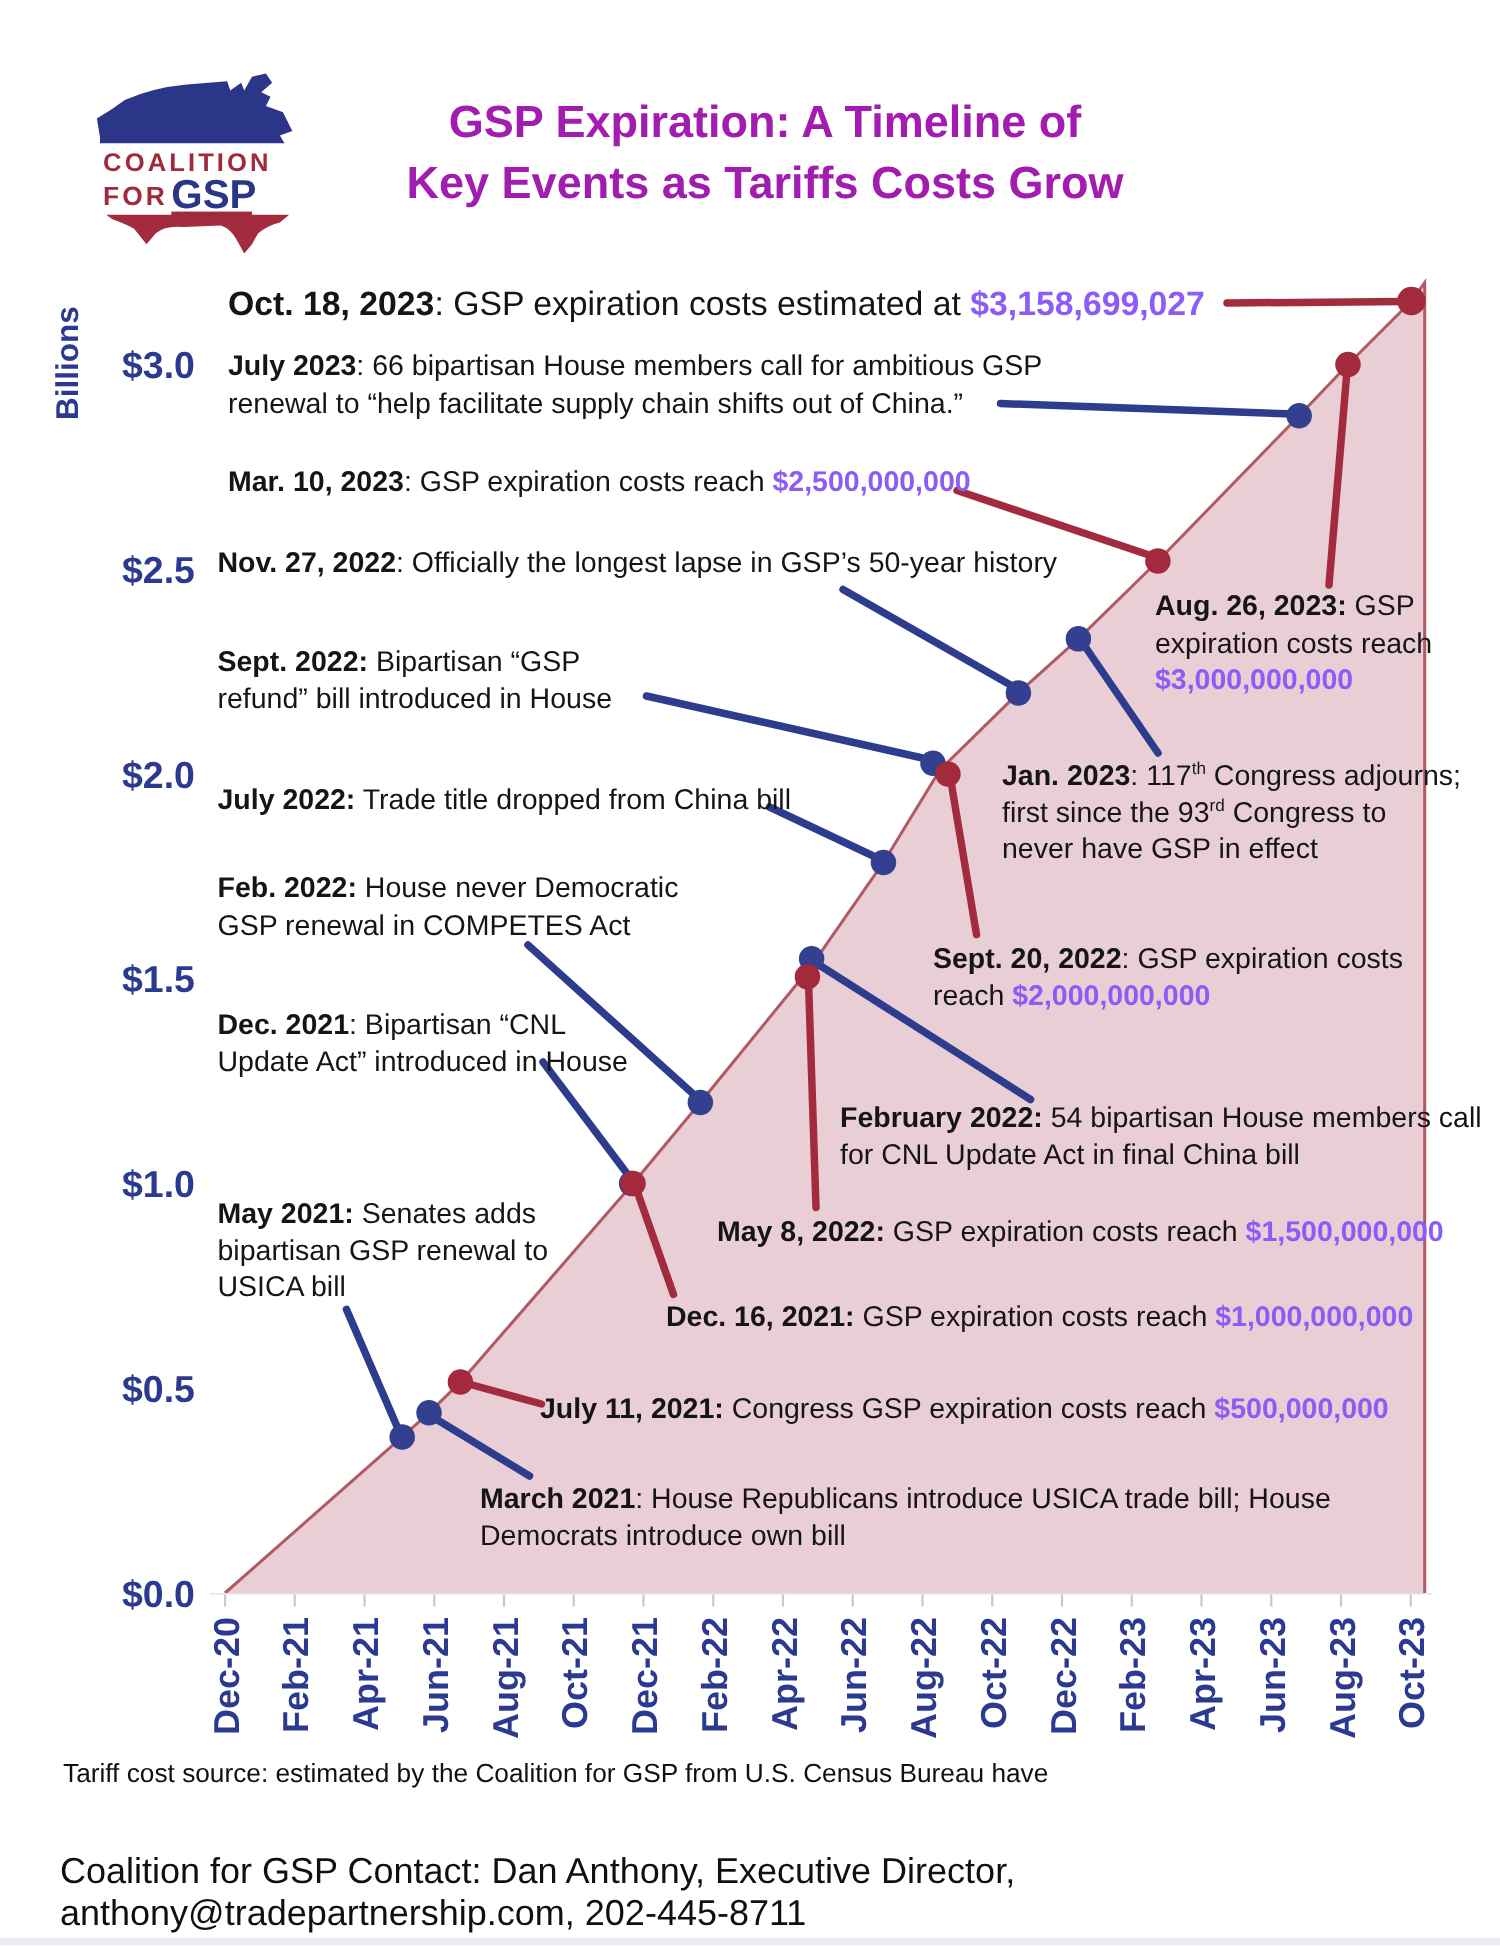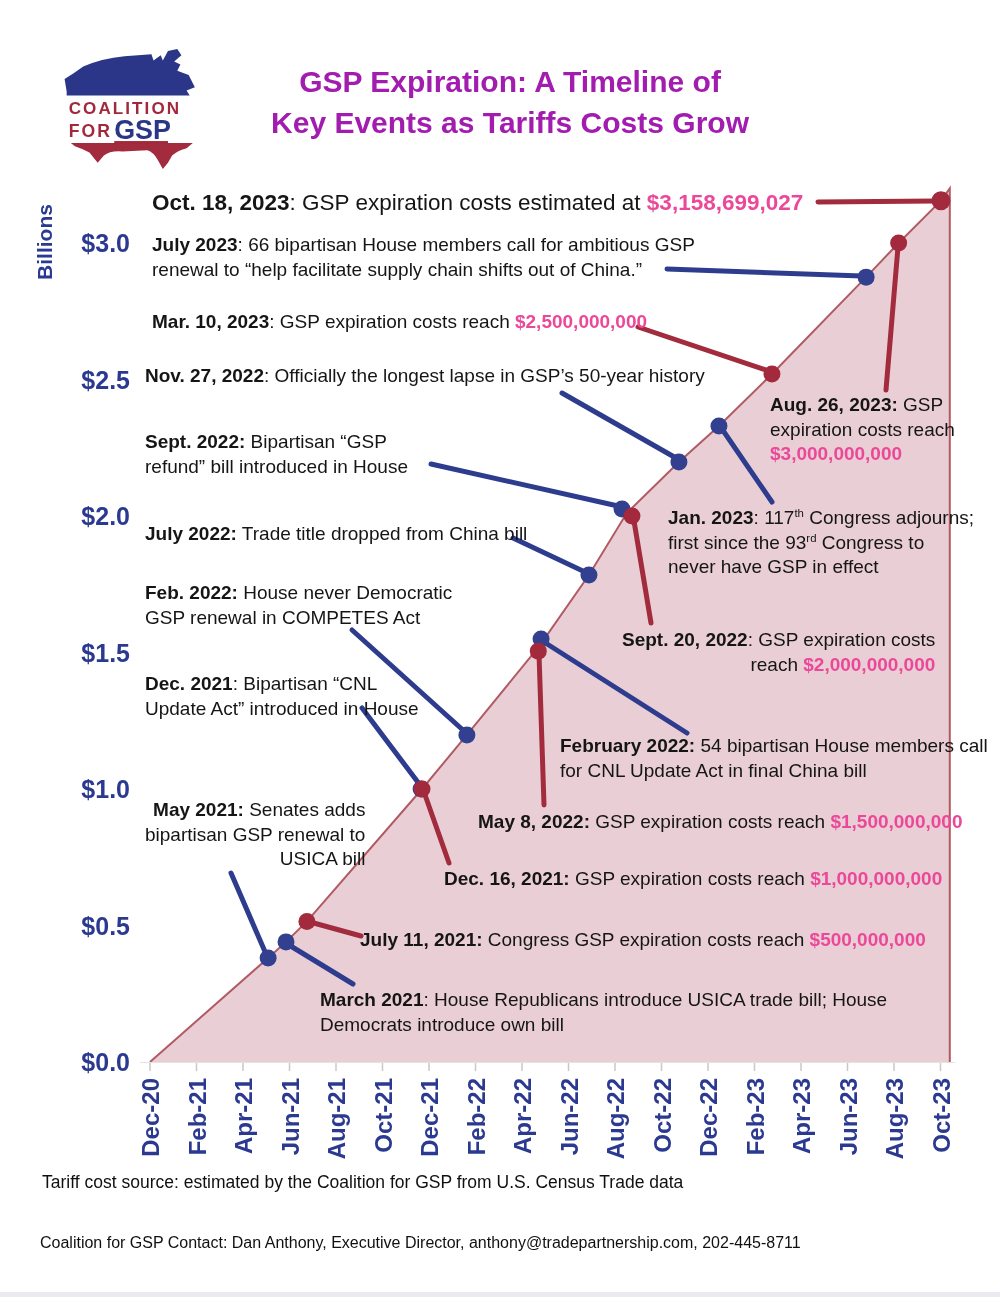--- a/index.html
+++ b/index.html
@@ -14,28 +14,28 @@
     text-align:center; font-weight:700; font-size:30px; line-height:1.35;
     color:#a21caf;
   }
   .logo{position:absolute; left:60px; top:48px; width:156px; height:122px;}
   .chart-svg{position:absolute; left:0; top:0; width:1000px; height:1297px;}
   .annotation{
     position:absolute; font-size:19px; line-height:1.3; color:#151515;
     white-space:pre-line;
   }
   .annotation .b{font-weight:700;}
-  .annotation .red{color:#ec4899; font-weight:700;}
+  .annotation .red{color:#8b5cf6; font-weight:700;}
   .annotation sup{font-size:0.6em; line-height:0;}
   .ann-large{font-size:22.5px;}
   .source-note{
     position:absolute; left:42px; top:1172px; font-size:17.5px; color:#101010;
   }
   .contact-line{
-    position:absolute; left:40px; top:1234px; font-size:16px; color:#101010;text-align:right;
+    position:absolute; left:40px; top:1234px; font-size:24px; color:#101010;
   }
   .bottom-bar{
     position:absolute; left:0; bottom:0; width:100%; height:5px;
     background:#e9ebf1;
   }
 </style>
 </head>
 <body>
 
 <div class="page">
@@ -146,36 +146,36 @@
 renewal to “help facilitate supply chain shifts out of China.”</span></div>
       <div class="annotation" style="left: 152px; top: 310px;"><span class="b">Mar. 10, 2023</span><span>: GSP expiration costs reach </span><span class="b red">$2,500,000,000</span></div>
       <div class="annotation" style="left: 145px; top: 364px;"><span class="b">Nov. 27, 2022</span><span>: Officially the longest lapse in GSP’s 50-year history</span></div>
       <div class="annotation" style="left: 145px; top: 430px;"><span class="b">Sept. 2022:</span><span> Bipartisan “GSP
 refund” bill introduced in House</span></div>
       <div class="annotation" style="left: 145px; top: 522px;"><span class="b">July 2022:</span><span> Trade title dropped from China bill</span></div>
       <div class="annotation" style="left: 145px; top: 581px;"><span class="b">Feb. 2022:</span><span> House never Democratic
 GSP renewal in COMPETES Act</span></div>
       <div class="annotation" style="left: 145px; top: 672px;"><span class="b">Dec. 2021</span><span>: Bipartisan “CNL
 Update Act” introduced in House</span></div>
-      <div class="annotation" style="left: 145px; top: 798px; text-align: right;"><span class="b">May 2021:</span><span> Senates adds
+      <div class="annotation" style="left: 145px; top: 798px;"><span class="b">May 2021:</span><span> Senates adds
 bipartisan GSP renewal to
 USICA bill</span></div>
       <div class="annotation" style="left: 770px; top: 393px;"><span class="b">Aug. 26, 2023:</span><span> GSP
 expiration costs reach
 </span><span class="b red">$3,000,000,000</span></div>
       <div class="annotation" style="left: 668px; top: 506px;"><span class="b">Jan. 2023</span><span>: 117</span><sup>th</sup><span> Congress adjourns;
 first since the 93</span><sup>rd</sup><span> Congress to
 never have GSP in effect</span></div>
-      <div class="annotation" style="left: 622px; top: 628px; text-align: right;"><span class="b">Sept. 20, 2022</span><span>: GSP expiration costs
+      <div class="annotation" style="left: 622px; top: 628px;"><span class="b">Sept. 20, 2022</span><span>: GSP expiration costs
 reach </span><span class="b red">$2,000,000,000</span></div>
       <div class="annotation" style="left: 560px; top: 734px;"><span class="b">February 2022:</span><span> 54 bipartisan House members call
 for CNL Update Act in final China bill</span></div>
       <div class="annotation" style="left: 478px; top: 810px;"><span class="b">May 8, 2022:</span><span> GSP expiration costs reach </span><span class="b red">$1,500,000,000</span></div>
       <div class="annotation" style="left: 444px; top: 867px;"><span class="b">Dec. 16, 2021:</span><span> GSP expiration costs reach </span><span class="b red">$1,000,000,000</span></div>
       <div class="annotation" style="left: 360px; top: 928px;"><span class="b">July 11, 2021:</span><span> Congress GSP expiration costs reach </span><span class="b red">$500,000,000</span></div>
       <div class="annotation" style="left: 320px; top: 988px;"><span class="b">March 2021</span><span>: House Republicans introduce USICA trade bill; House
 Democrats introduce own bill</span></div>
     </div>
 
-  <div class="source-note">Tariff cost source: estimated by the Coalition for GSP from U.S. Census Trade data</div>
+  <div class="source-note">Tariff cost source: estimated by the Coalition for GSP from U.S. Census Bureau have</div>
   <div class="contact-line">Coalition for GSP Contact: Dan Anthony, Executive Director, anthony@tradepartnership.com, 202-445-8711</div>
   <div class="bottom-bar"></div>
 </div>
 
 </body></html>

